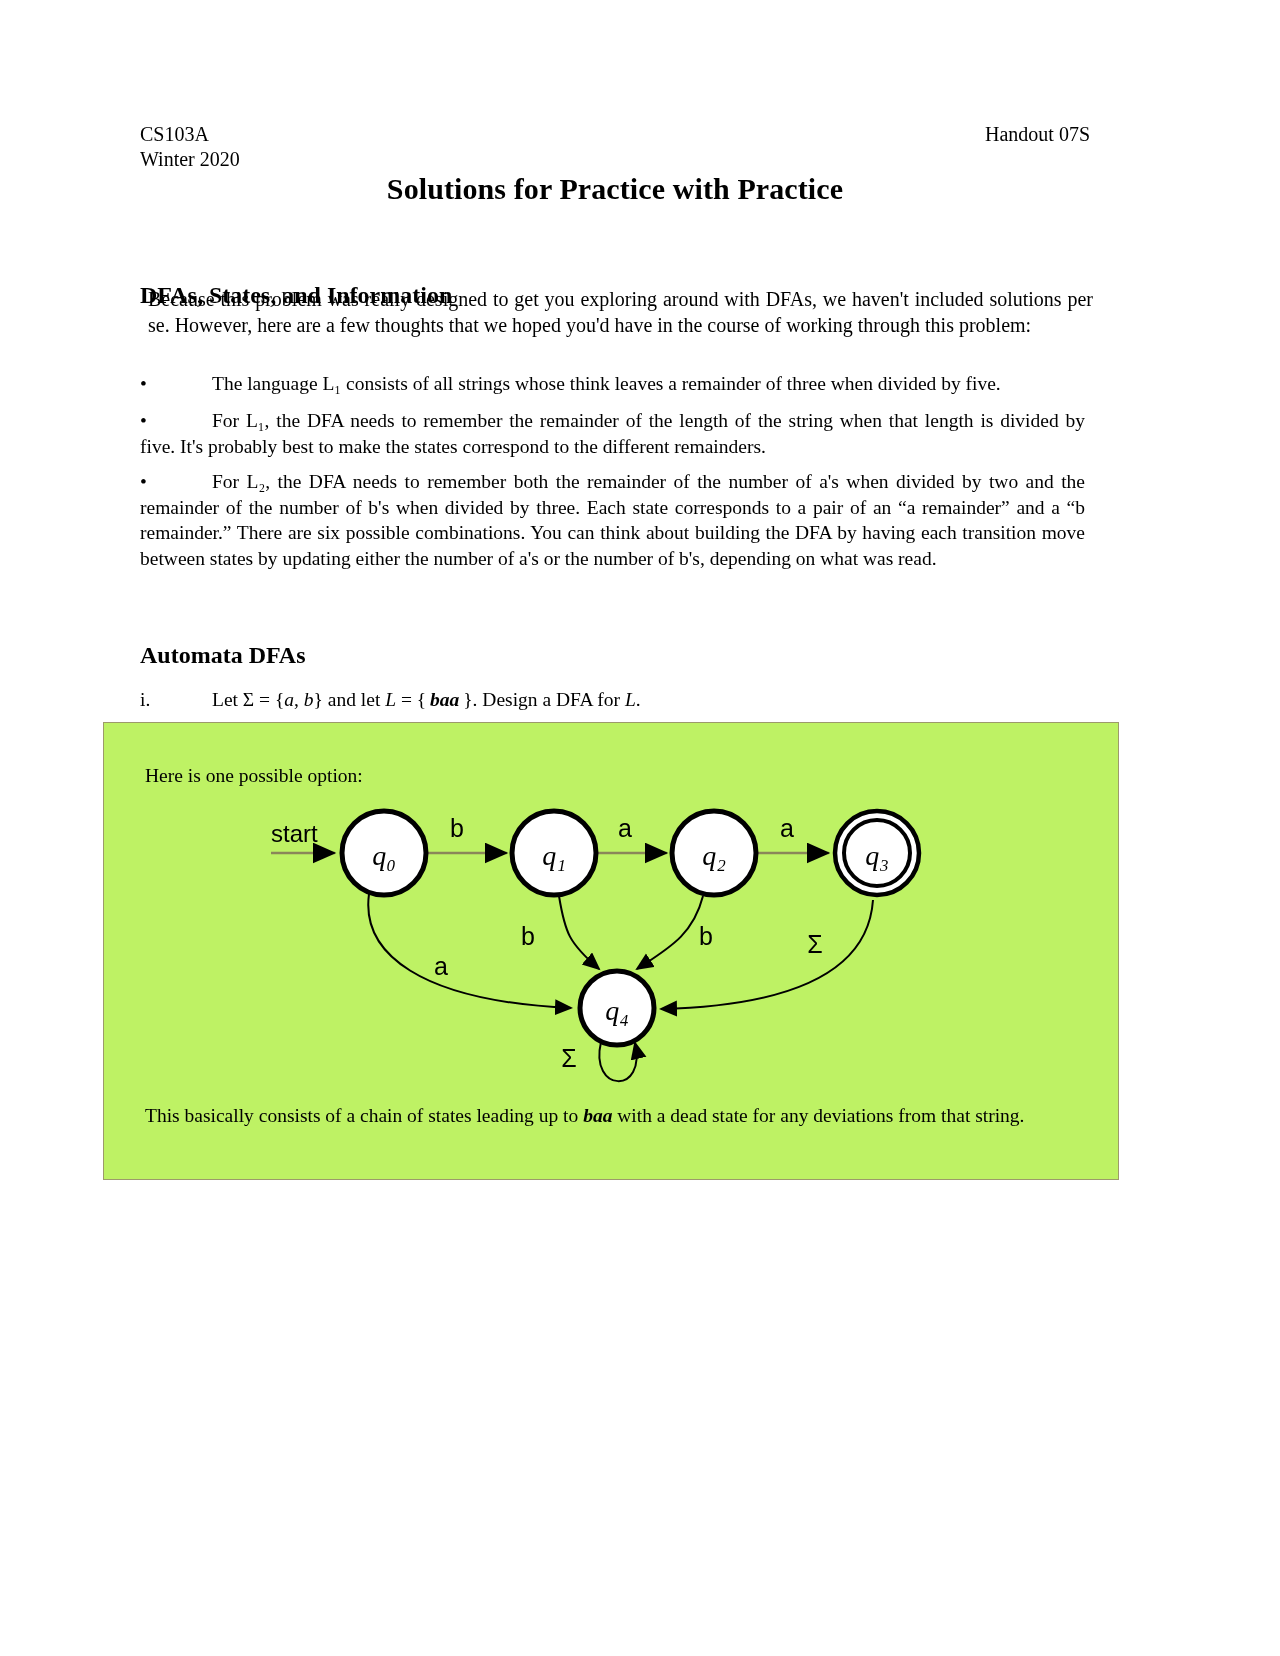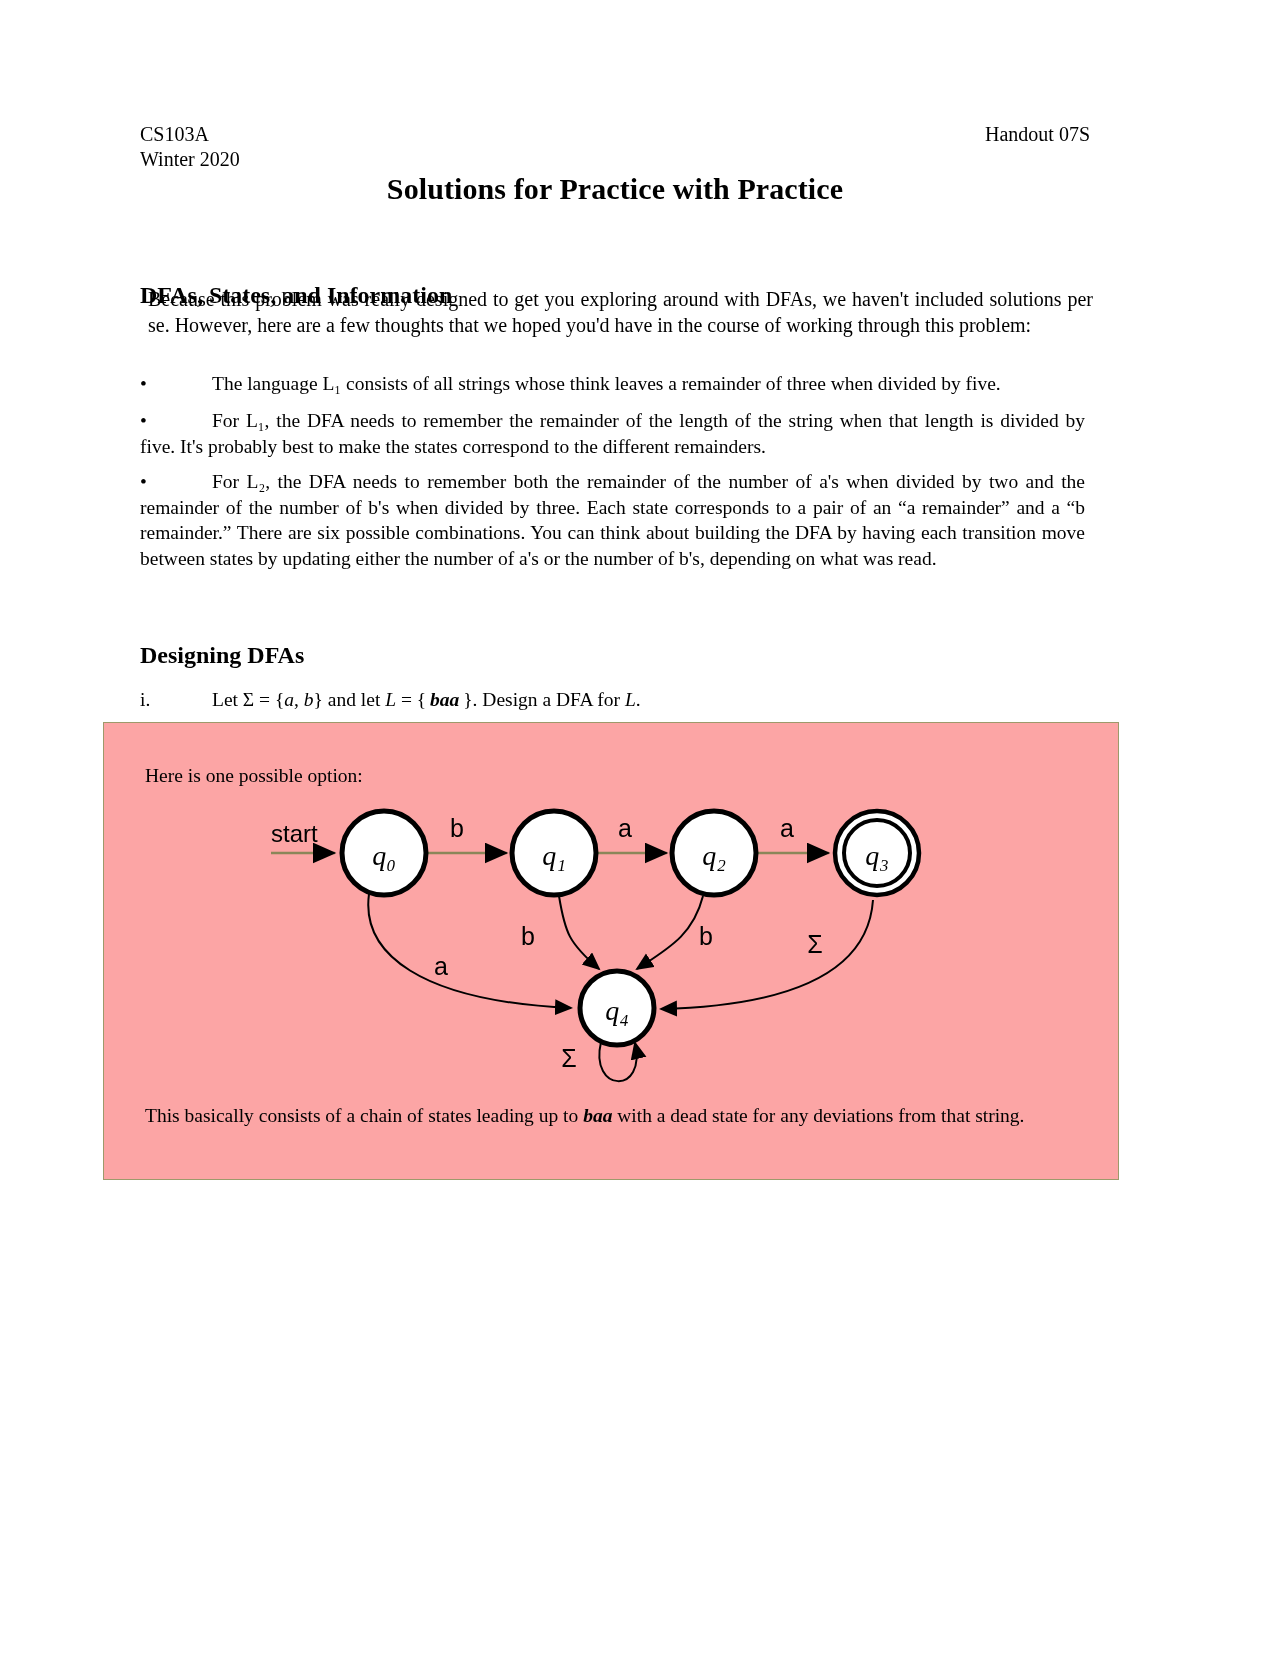--- a/index.html
+++ b/index.html
@@ -57,21 +57,21 @@
     font-size:19.5px; line-height:25.6px;
   }
   .item-num { display:inline-block; width:72px; }
 
   i.var { font-style:italic; }
 
   
   .ansbox {
     position:absolute; left:103px; top:722px;
     width:1016px; height:458px;
-    background:#fca5a5;
+    background:#bef264;
     border:1px solid #9d9a6b;
     box-sizing:border-box;
   }
   .box-top-text {
     position:absolute; left:41px; top:40px;
     font-size:19.5px; line-height:25.6px;
   }
   .box-bot-text {
     position:absolute; left:41px; top:380px; width:940px;
     font-size:19.5px; line-height:25.6px; text-align:justify;
@@ -102,21 +102,21 @@
   </div>
 
   <div class="bullet-row" id="b2">
     <span class="bullet-dot"></span><span>For L₁, the DFA needs to remember the remainder of the length of the string when that length is divided by five. It's probably best to make the states correspond to the different remainders.</span>
   </div>
 
   <div class="bullet-row" id="b3">
     <span class="bullet-dot"></span><span>For L₂, the DFA needs to remember both the remainder of the number of a's when divided by two and the remainder of the number of b's when divided by three. Each state corresponds to a pair of an “a remainder” and a “b remainder.” There are six possible combinations. You can think about building the DFA by having each transition move between states by updating either the number of a's or the number of b's, depending on what was read.</span>
   </div>
 
-  <div class="h2" id="h-design">Designing DFAs</div>
+  <div class="h2" id="h-design">Automata DFAs</div>
 
   <div class="item-i">
     <span class="item-num">i.</span><span>Let Σ = {<i class="var">a</i>, <i class="var">b</i>} and let <i class="var">L</i> = { <b><i>baa</i></b> }. Design a DFA for <i class="var">L</i>.</span>
   </div>
 
   <div class="ansbox">
 
     <div class="box-top-text">Here is one possible option:</div>
 
     <div class="dfa-wrap">

